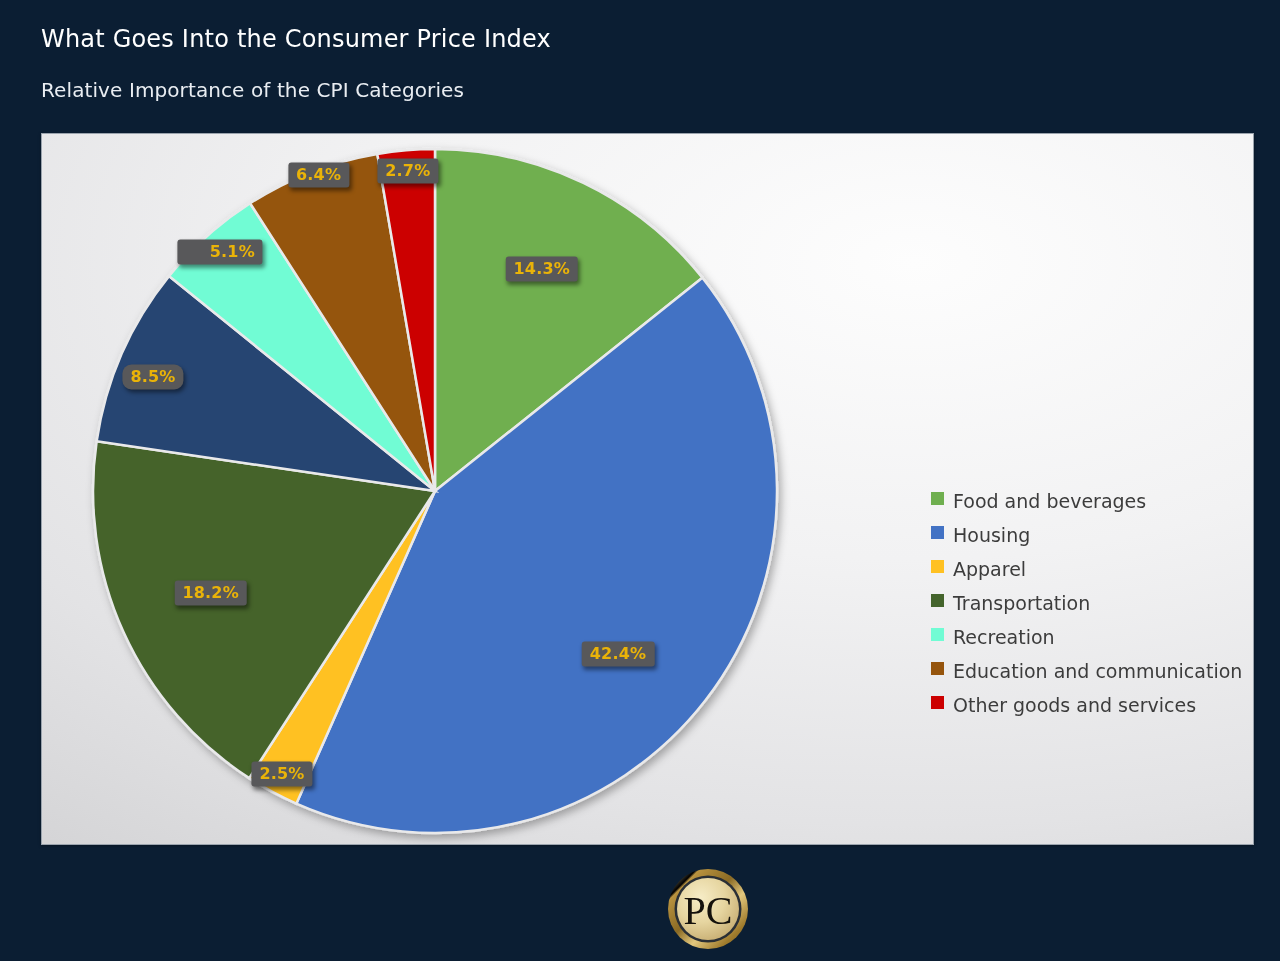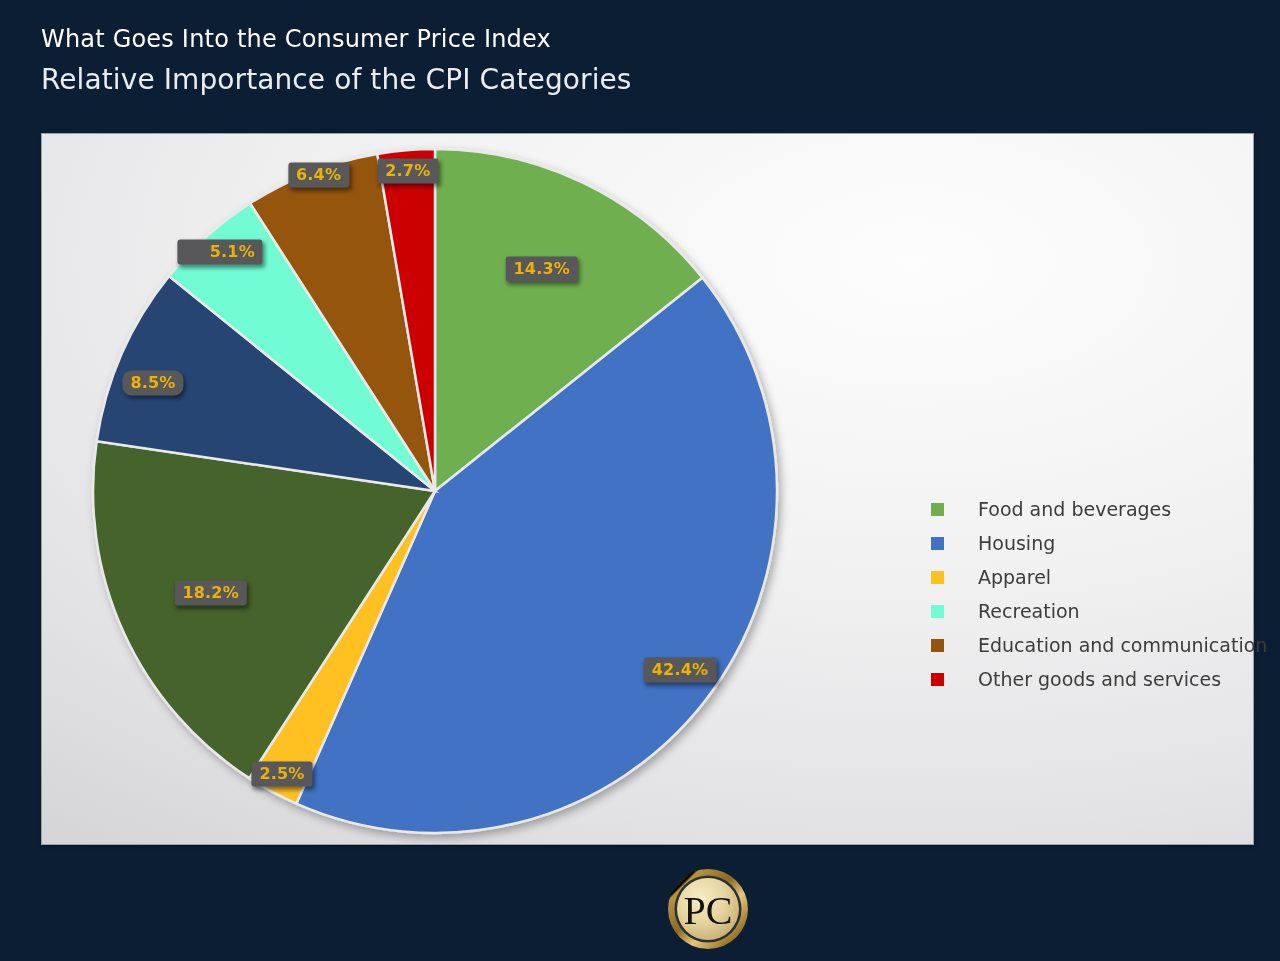--- a/index.html
+++ b/index.html
@@ -10,21 +10,21 @@
     overflow:hidden;
     position:relative;
   }
   
   #header{position:absolute;left:41px;top:26px;width:1200px;}
   #chart-title{
     font-size:24px;color:#ffffff;font-weight:400;
     letter-spacing:.2px;line-height:1.1;white-space:nowrap;
   }
   #chart-subtitle{
-    margin-top:11px;font-size:28px;color:#e9edf2;font-weight:400;
+    margin-top:26px;font-size:20px;color:#e9edf2;font-weight:400;
     letter-spacing:.1px;white-space:nowrap;
   }
   
   #chart-panel{
     position:absolute;left:41px;top:133px;width:1213px;height:712px;
     background:
       radial-gradient(ellipse 120% 110% at 72% 18%, #fdfdfd 0%, #f2f2f3 38%, #e3e3e5 72%, #d2d2d4 100%);
     border:1px solid #9aa3ad;
     box-sizing:border-box;
     box-shadow:0 1px 3px rgba(0,0,0,.35);
@@ -44,23 +44,22 @@
     box-shadow:2px 3px 4px rgba(0,0,0,.45);
     letter-spacing:.2px;
     line-height:1;
   }
   
   #legend{
     position:absolute;
     left:889px;top:358px;
   }
   .legend-row{
-    display:flex;align-items:center;
+    display:flex;align-items:flex-start;
     height:34px;
-    gap:25px;
   }
   .legend-swatch{
     width:13px;height:13px;flex:0 0 13px;margin-right:9px;
   }
   .legend-label{
     font-size:19px;color:#3c3c3c;white-space:nowrap;line-height:1;
   }
   
   #brand{
     position:absolute;left:666px;top:861px;
@@ -105,41 +104,45 @@
         <path d="M 393 357 L 207.20 644.13 A 342 342 0 0 1 54.64 307.27 Z" fill="#44642c" stroke="#e9e9ea" stroke-width="2.5"></path>
         <path d="M 393 357 L 54.64 307.27 A 342 342 0 0 1 126.96 142.09 Z" fill="#254472" stroke="#e9e9ea" stroke-width="2.5"></path>
         <path d="M 393 357 L 126.96 142.09 A 342 342 0 0 1 208.10 69.29 Z" fill="#71fcd4" stroke="#e9e9ea" stroke-width="2.5"></path>
         <path d="M 393 357 L 208.10 69.29 A 342 342 0 0 1 335.32 19.90 Z" fill="#95540c" stroke="#e9e9ea" stroke-width="2.5"></path>
         <path d="M 393 357 L 335.32 19.90 A 342 342 0 0 1 393.00 15.00 Z" fill="#cc0000" stroke="#e9e9ea" stroke-width="2.5"></path>
       </g>
   </svg>
 
   <div id="pie-labels">
       <div class="slice-label" style="left: 499.8px; top: 135.1px;">14.3%</div>
-      <div class="slice-label" style="left: 638px; top: 520px; margin-top: 16px;">42.4%</div>
+      <div class="slice-label" style="left: 576px; top: 520px;">42.4%</div>
       <div class="slice-label" style="left: 240px; top: 639.8px;">2.5%</div>
       <div class="slice-label" style="left: 168.7px; top: 458.6px; text-align: center;">18.2%</div>
-      <div class="slice-label" style="left: 111px; top: 249px; border-radius: 9px;">8.5%</div>
+      <div class="slice-label" style="left: 111px; top: 243px; border-radius: 9px;">8.5%</div>
       <div class="slice-label" style="left: 178.3px; top: 117.7px; padding-left: 32px;">5.1%</div>
       <div class="slice-label" style="left: 276.6px; top: 41px;">6.4%</div>
       <div class="slice-label" style="left: 365.8px; top: 36.7px;">2.7%</div>
     </div>
 
   <div id="legend">
       <div class="legend-row">
         <span class="legend-swatch" style="background: rgb(111, 175, 79);"></span>
         <span class="legend-label">Food and beverages</span>
       </div>
       <div class="legend-row">
         <span class="legend-swatch" style="background: rgb(66, 114, 196);"></span>
         <span class="legend-label">Housing</span>
       </div>
       <div class="legend-row">
         <span class="legend-swatch" style="background: rgb(255, 193, 34);"></span>
         <span class="legend-label">Apparel</span>
+      </div>
+      <div class="legend-row">
+        <span class="legend-swatch" style="background: rgb(68, 100, 44);"></span>
+        <span class="legend-label">Transportation</span>
       </div>
       <div class="legend-row">
         <span class="legend-swatch" style="background: rgb(113, 252, 212);"></span>
         <span class="legend-label">Recreation</span>
       </div>
       <div class="legend-row">
         <span class="legend-swatch" style="background: rgb(149, 84, 12);"></span>
         <span class="legend-label">Education and communication</span>
       </div>
       <div class="legend-row">

